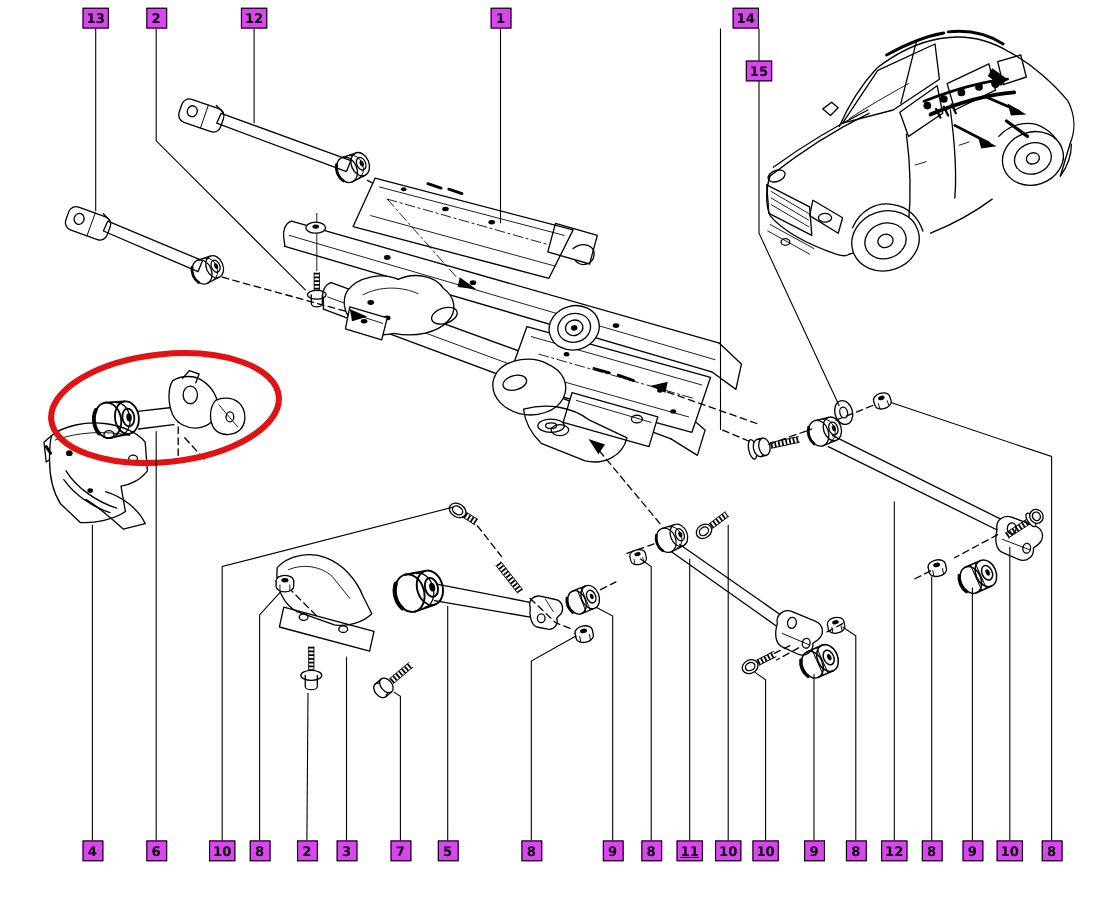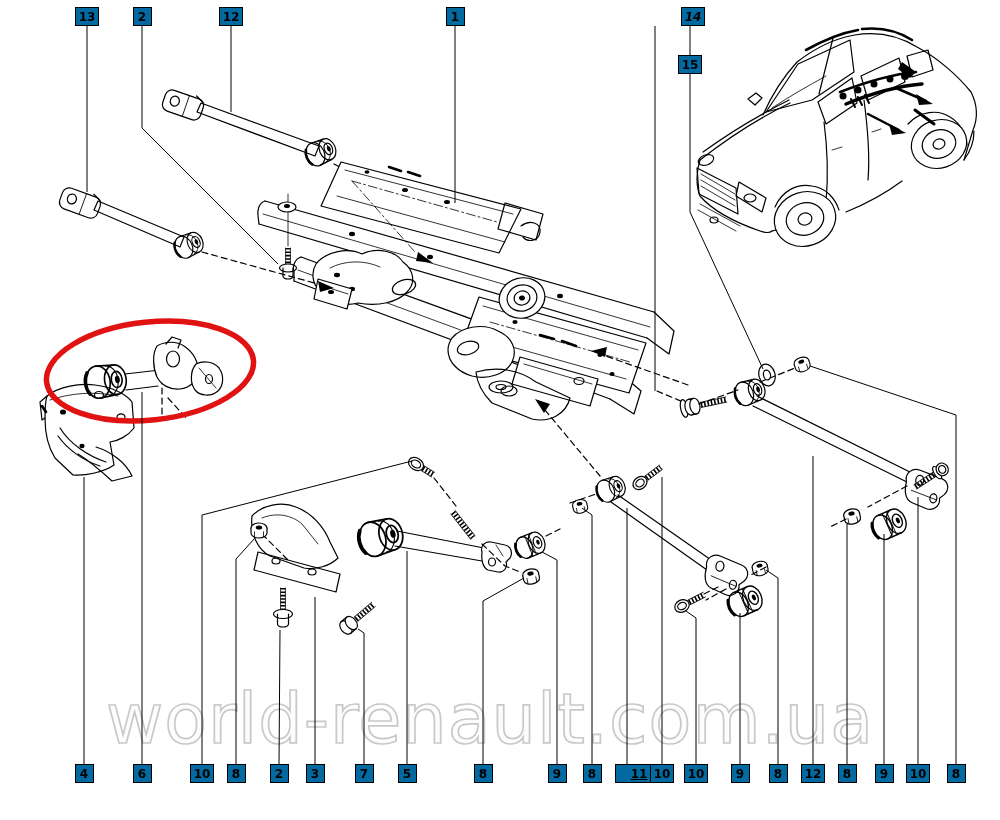--- a/index.html
+++ b/index.html
@@ -14,30 +14,29 @@
   .thin{stroke-width:0.8;}
   .thk{stroke-width:2.6;}
   .fillb{fill:#000;stroke:none;}
   .wh{fill:#fff;}
   .dash{stroke-dasharray:6,4;}
   .dashdot{stroke-dasharray:9,3,2,3;stroke-width:0.8;}
   .thread{stroke:#000;fill:none;stroke-width:5;stroke-dasharray:1.6,1.8;}
   .leader{stroke:#000;stroke-width:1;fill:none;}
   .hl{fill:none;stroke:var(--hl,#e11212);stroke-width:5.5;}
   #callout-layer{position:absolute;left:0;top:0;width:100%;height:100%;z-index:3;}
-  .cbox{position:absolute;box-sizing:border-box;height:19px;border:1.6px solid #000;background:#0369a1;
+  .cbox{position:absolute;box-sizing:border-box;height:19px;border:1.6px solid #000;background:#d946ef;
         display:flex;align-items:center;justify-content:center;font-size:12px;font-weight:bold;
         color:#000;font-family:"DejaVu Sans",sans-serif;}
 </style>
 </head>
 <body>
 
 <div id="stage">
 
-  <div id="watermark">world-renault.com.ua</div>
 
   <svg id="diagram" width="1000" height="820" viewBox="0 0 1000 820">
 
     <defs>
 
       <g id="bush">
         <ellipse class="ln" cx="-6" cy="0" rx="9" ry="12"></ellipse>
         <ellipse class="ln" cx="7" cy="0" rx="8" ry="11"></ellipse>
         <line class="ln" x1="-6" y1="-12" x2="7" y2="-11"></line>
         <line class="ln" x1="-6" y1="12" x2="7" y2="11"></line>
@@ -480,21 +479,21 @@
       </div>
       <div class="cbox" style="left: 132.5px; top: 7px; width: 19px;">
         <span>2</span>
       </div>
       <div class="cbox" style="left: 219px; top: 7px; width: 24px;">
         <span>12</span>
       </div>
       <div class="cbox" style="left: 445.5px; top: 7px; width: 19px;">
         <span>1</span>
       </div>
-      <div class="cbox" style="left: 681px; top: 7px; width: 24px; font-style: italic;">
+      <div class="cbox" style="left: 666px; top: 7px; width: 24px;">
         <span>14</span>
       </div>
       <div class="cbox" style="left: 678px; top: 7px; width: 24px; margin-top: 48px;">
         <span>15</span>
       </div>
       <div class="cbox" style="left: 74.5px; top: 764px; width: 19px;">
         <span>4</span>
       </div>
       <div class="cbox" style="left: 132.5px; top: 764px; width: 19px;">
         <span>6</span>
@@ -519,21 +518,21 @@
       </div>
       <div class="cbox" style="left: 473.5px; top: 764px; width: 19px;">
         <span>8</span>
       </div>
       <div class="cbox" style="left: 547.5px; top: 764px; width: 19px;">
         <span>9</span>
       </div>
       <div class="cbox" style="left: 582.5px; top: 764px; width: 19px;">
         <span>8</span>
       </div>
-      <div class="cbox" style="left: 615px; top: 764px; width: 48px; text-decoration: underline;">
+      <div class="cbox" style="left: 615px; top: 764px; width: 24px; text-decoration: underline;">
         <span>11</span>
       </div>
       <div class="cbox" style="left: 650px; top: 764px; width: 24px;">
         <span>10</span>
       </div>
       <div class="cbox" style="left: 684px; top: 764px; width: 24px;">
         <span>10</span>
       </div>
       <div class="cbox" style="left: 730.5px; top: 764px; width: 19px;">
         <span>9</span>

